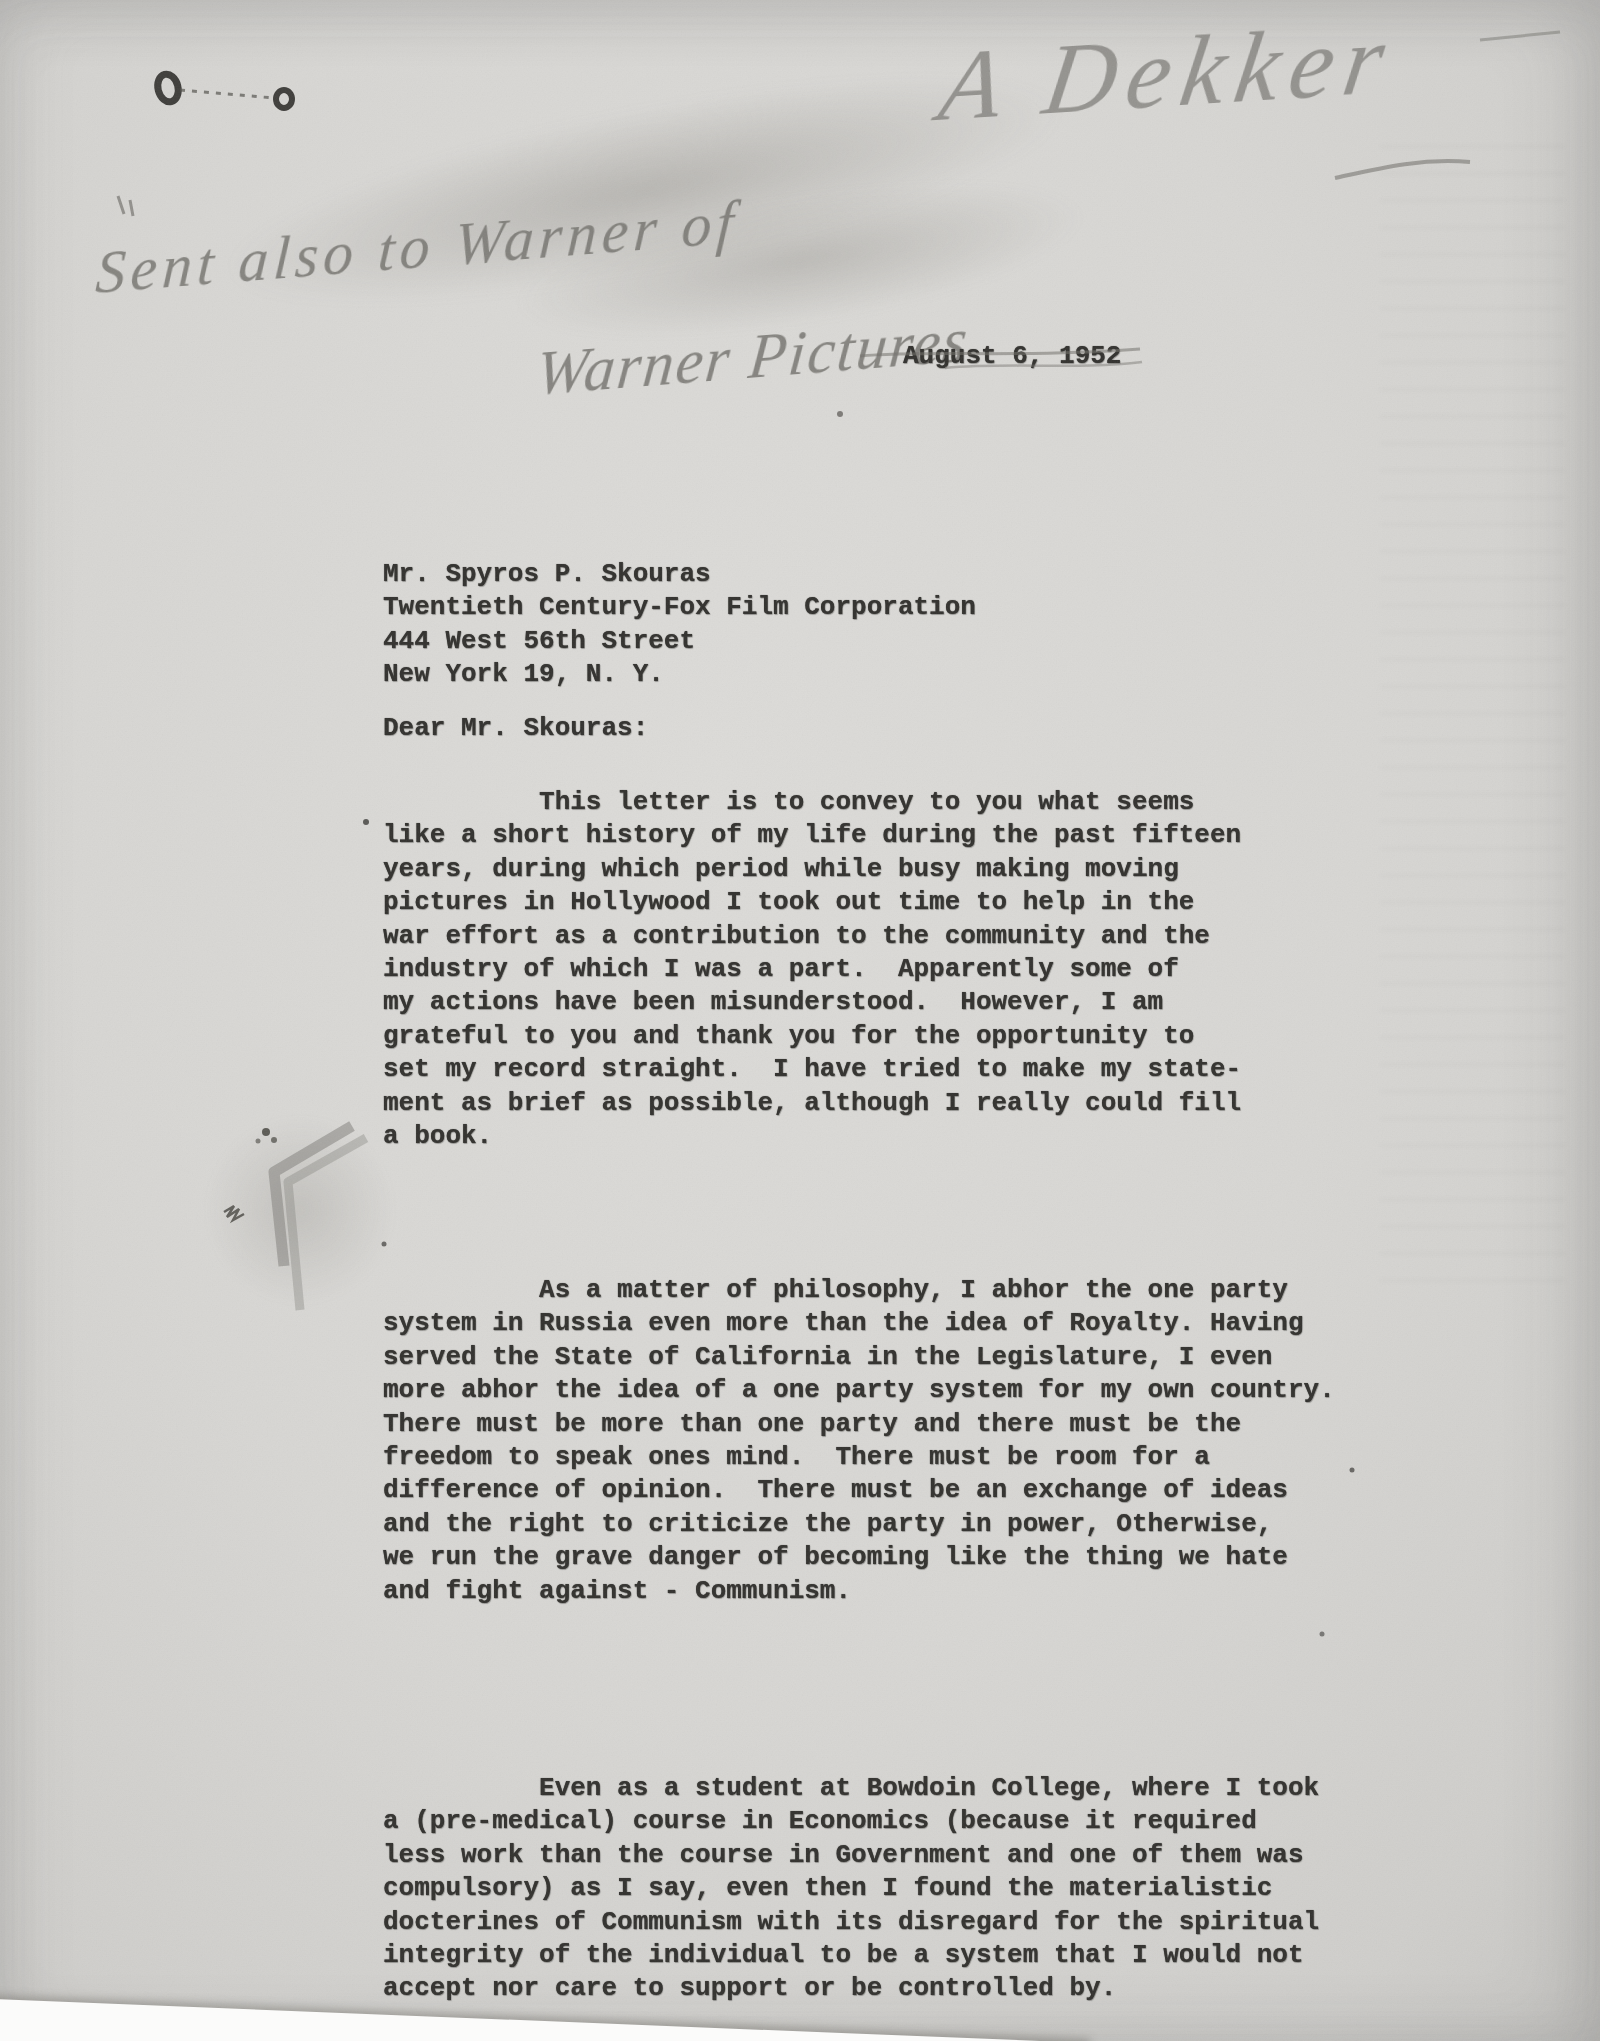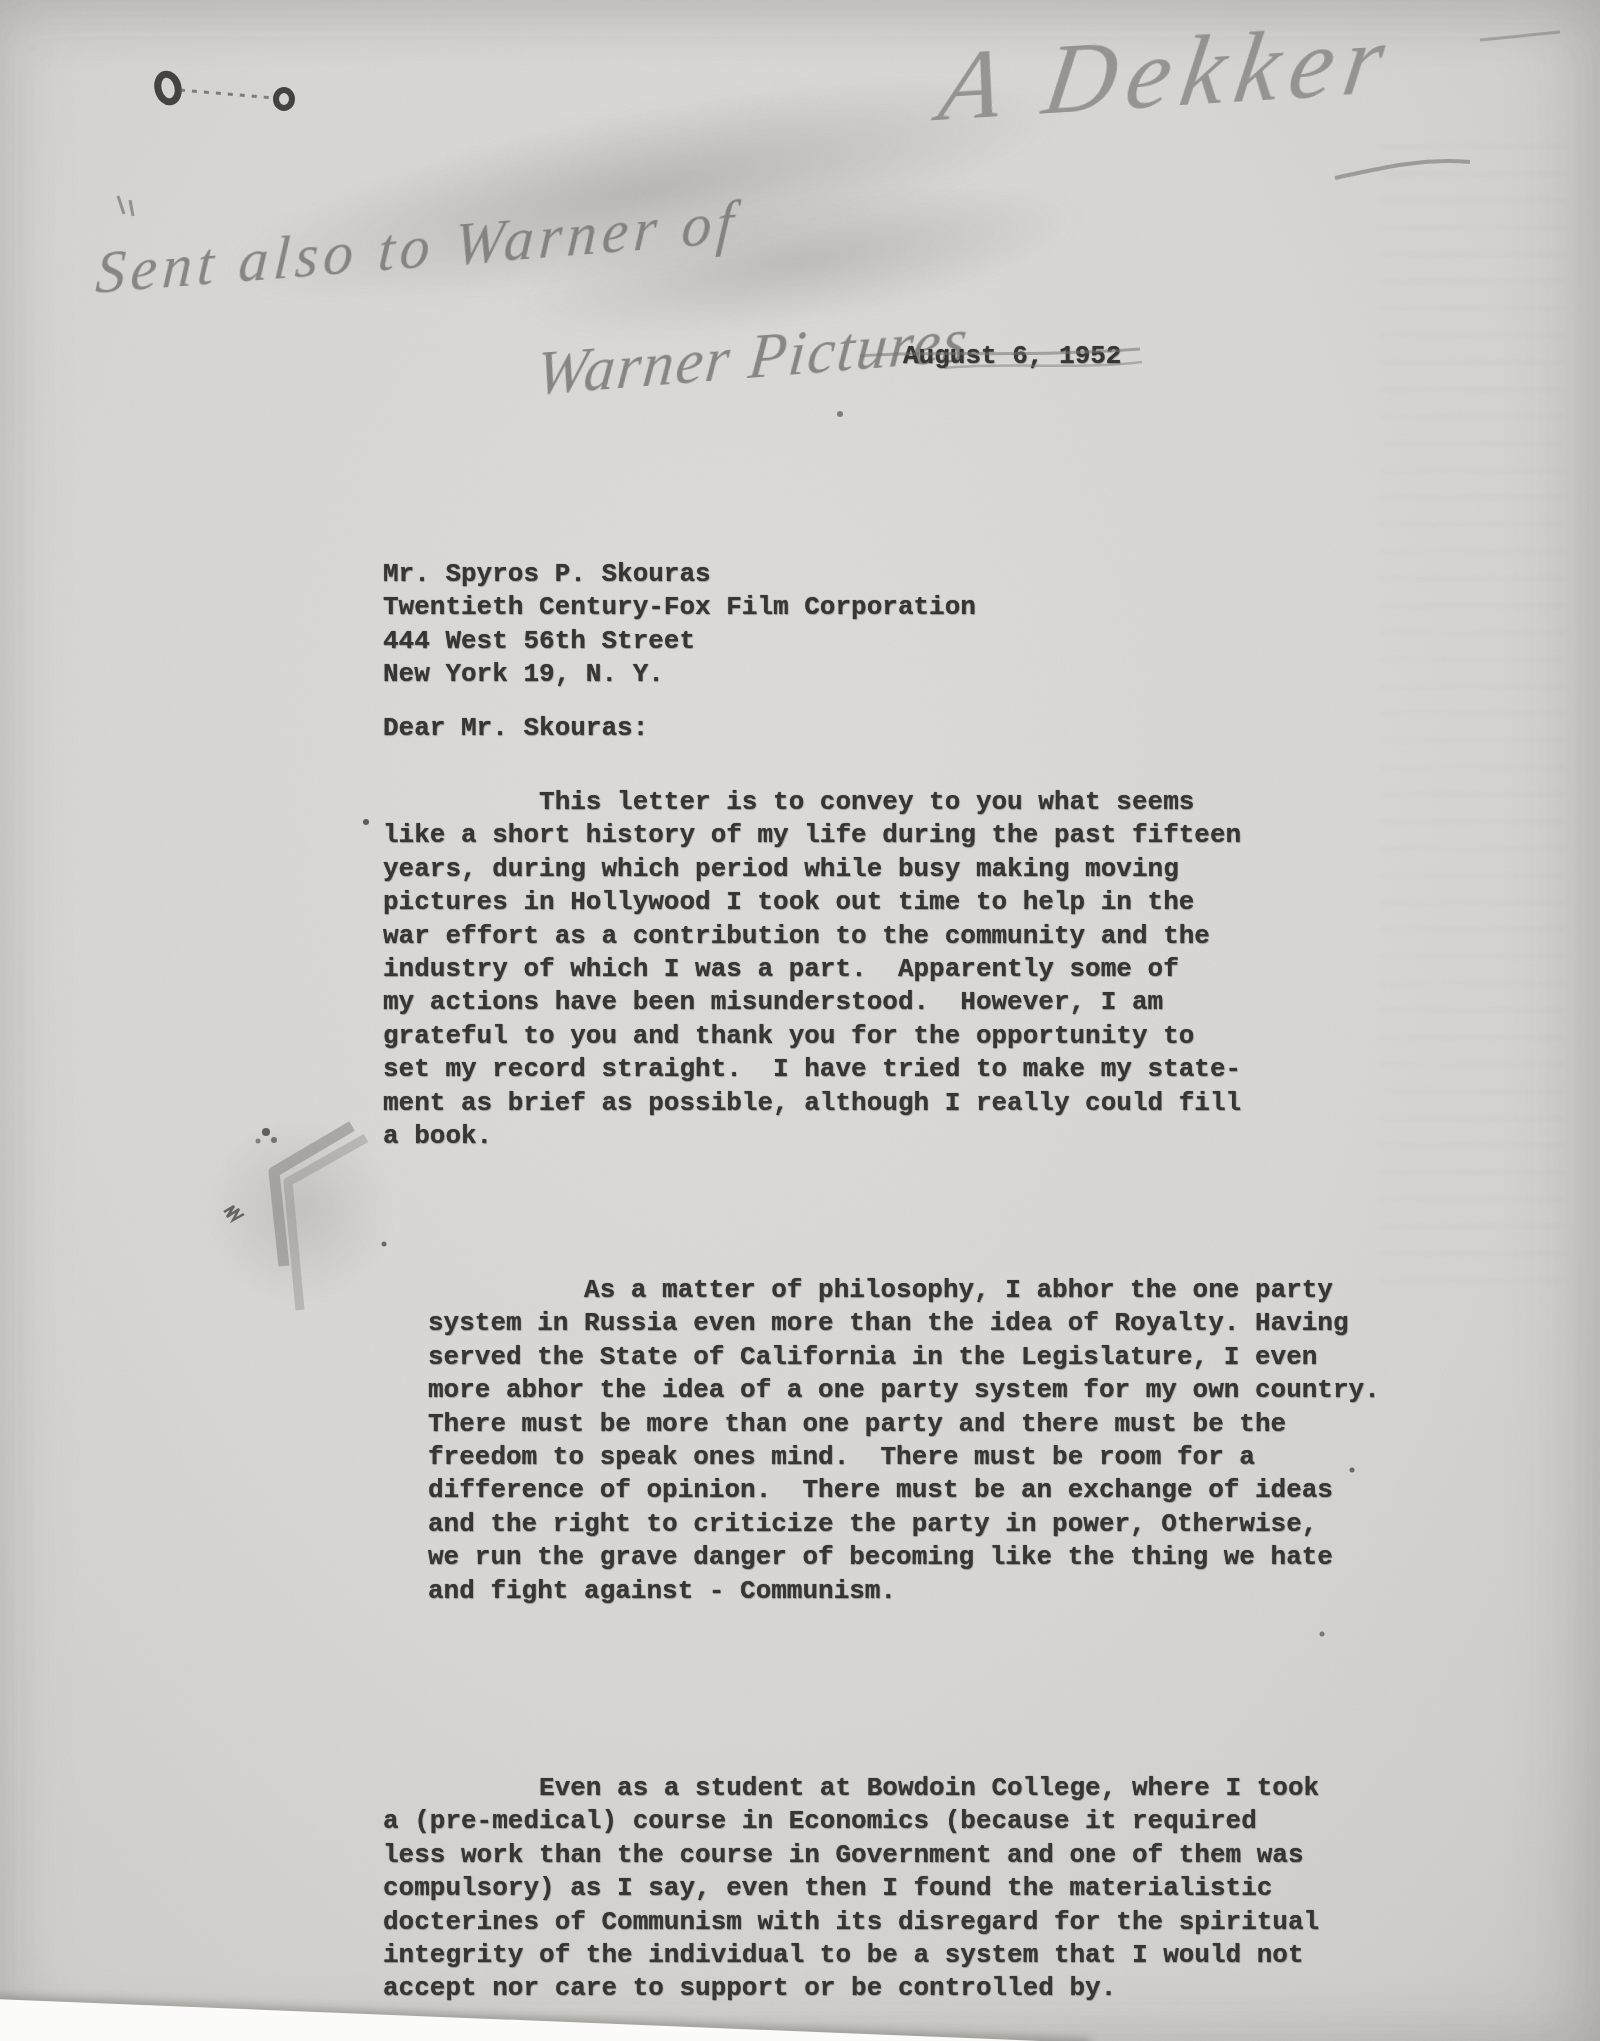--- a/index.html
+++ b/index.html
@@ -109,21 +109,21 @@
 like a short history of my life during the past fifteen
 years, during which period while busy making moving
 pictures in Hollywood I took out time to help in the
 war effort as a contribution to the community and the
 industry of which I was a part.  Apparently some of
 my actions have been misunderstood.  However, I am
 grateful to you and thank you for the opportunity to
 set my record straight.  I have tried to make my state-
 ment as brief as possible, although I really could fill
 a book.</div>
-  <div class="typed" style="left:383px;top:1274px;margin-left:45px;">          As a matter of philosophy, I abhor the one party
+  <div class="typed" style="left:383px;top:1274px;">          As a matter of philosophy, I abhor the one party
 system in Russia even more than the idea of Royalty. Having
 served the State of California in the Legislature, I even
 more abhor the idea of a one party system for my own country.
 There must be more than one party and there must be the
 freedom to speak ones mind.  There must be room for a
 difference of opinion.  There must be an exchange of ideas
 and the right to criticize the party in power, Otherwise,
 we run the grave danger of becoming like the thing we hate
 and fight against - Communism.</div>
   <div class="typed" style="left:383px;top:1772px;">          Even as a student at Bowdoin College, where I took

